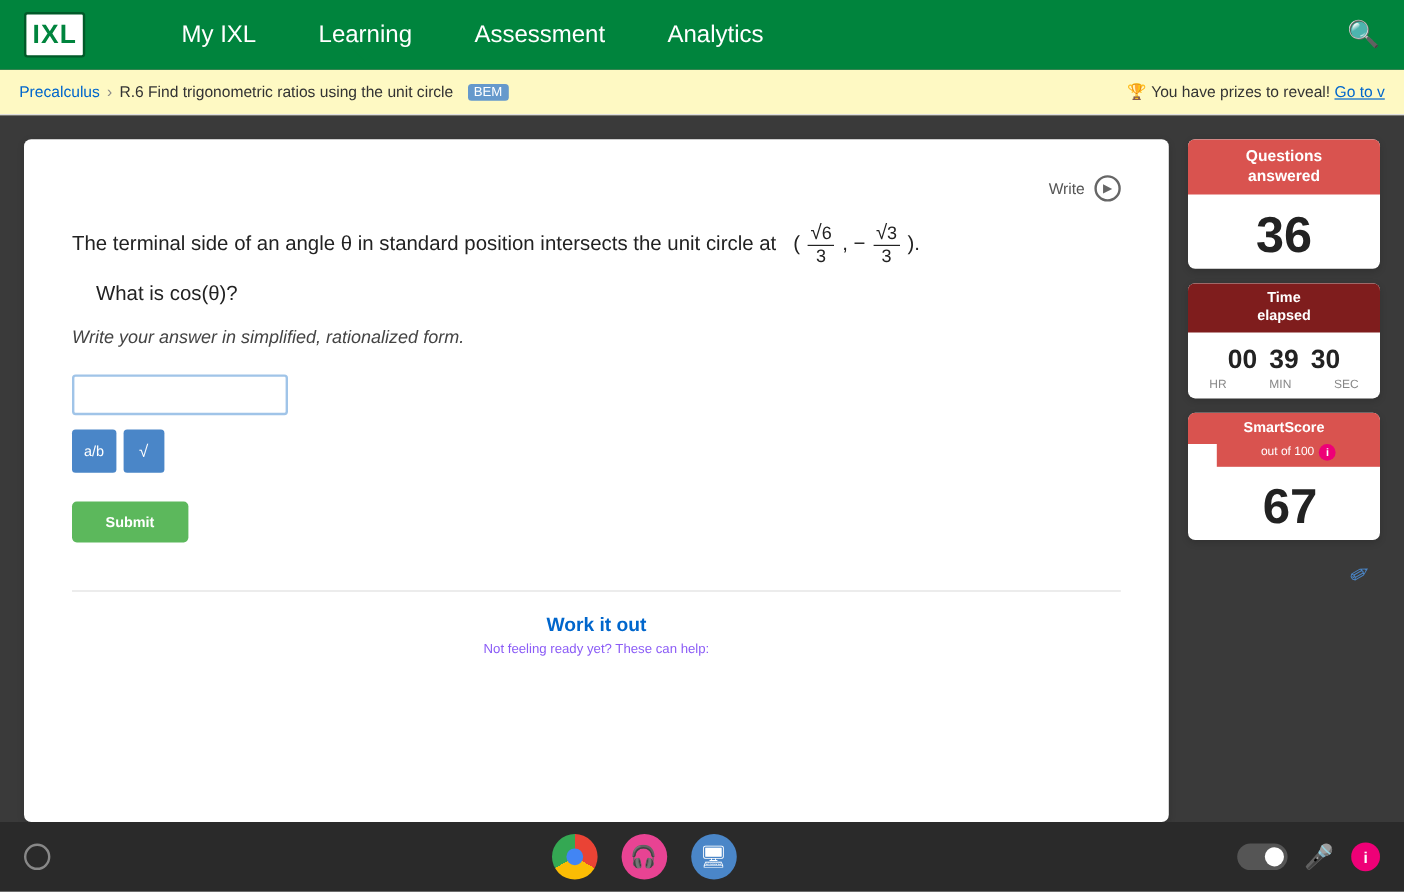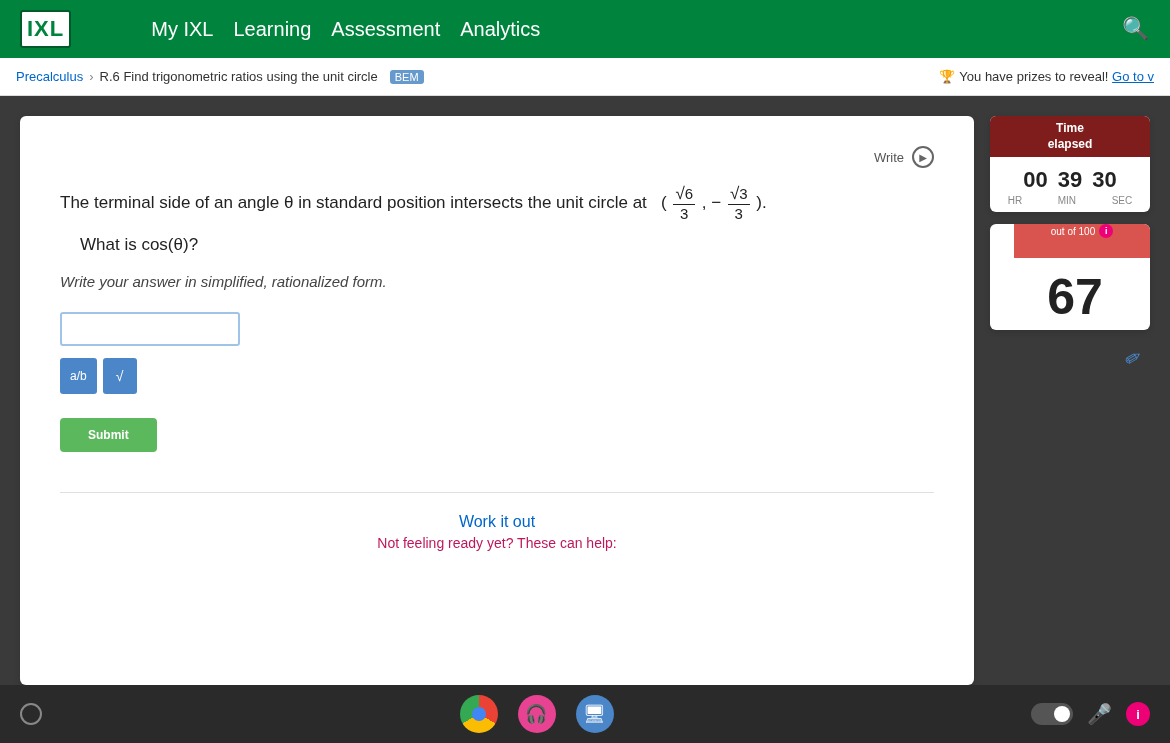--- a/index.html
+++ b/index.html
@@ -26,21 +26,21 @@
       color: #00843D;
       font-weight: 900;
       font-size: 22px;
       padding: 4px 5px;
       border-radius: 3px;
       border: 2px solid #005a29;
       letter-spacing: 1px;
     }
     .nav-links {
       display: flex;
-      gap: 20px;
+      gap: 52px;
       margin-left: 80px;
       align-items: center;
     }
     .nav-link {
       color: white;
       font-size: 20px;
       text-decoration: none;
       cursor: pointer;
     }
     .search-icon-nav {
@@ -59,21 +59,21 @@
       width: 0;
       height: 0;
       border-left: 10px solid transparent;
       border-right: 10px solid transparent;
       border-top: 10px solid #00843D;
     }
     .learning-wrap { position: relative; text-align: right; }
 
     
     .breadcrumb-bar {
-      background: #ffffff;
+      background: #fef9c3;
       height: 38px;
       display: flex;
       align-items: center;
       padding: 0 16px;
       font-size: 13px;
       color: #555;
       border-bottom: 1px solid #ddd;
       justify-content: space-between;
     }
     .breadcrumb-left {
@@ -164,26 +164,26 @@
     
     .work-it-out {
       text-align: center;
       margin-top: 40px;
       padding-top: 20px;
       border-top: 1px solid #e0e0e0;
     }
     .work-it-out-title {
       font-size: 16px;
       color: #0066cc;
-      font-weight: normal;
+      font-weight: bold;
       margin-bottom: 4px;
     }
     .work-it-out-sub {
-      font-size: 14px;
-      color: #be185d;
+      font-size: 11px;
+      color: #8b5cf6;
     }
 
     
     .sidebar {
       width: 160px;
       display: flex;
       flex-direction: column;
       gap: 0;
     }
     .sidebar-card {
@@ -260,30 +260,30 @@
       font-weight: bold;
       padding: 5px 8px;
       text-align: center;
       border-radius: 4px 4px 0 0;
       line-height: 1.3;
     }
     .smart-score-sub {
       background: #d9534f;
       color: white;
       font-size: 10px;
-      padding: 0 8px 20px 8px;
+      padding: 0 8px 5px 8px;
       text-align: right;
       display: flex;
       align-items: center;
       justify-content: center;
       gap: 4px;
       margin-left: 24px;
     }
     .smart-score-value {
-      font-size: 50px;
+      font-size: 41px;
       font-weight: bold;
       color: #222;
       padding: 10px 0 4px 10px;
     }
     .info-circle {
       display: inline-flex;
       align-items: center;
       justify-content: center;
       width: 14px;
       height: 14px;
@@ -471,20 +471,27 @@
     <button class="submit-btn">Submit</button>
 
     <div class="work-it-out">
       <div class="work-it-out-title">Work it out</div>
       <div class="work-it-out-sub">Not feeling ready yet? These can help:</div>
     </div>
   </div>
 
   <div class="sidebar">
 
+    <div class="sidebar-card" style="padding:0;overflow:hidden;">
+      <div class="questions-header">
+        <div>Questions</div>
+        <div>answered</div>
+      </div>
+      <div class="questions-value">36</div>
+    </div>
 
     <div class="sidebar-card" style="padding:0;overflow:hidden;">
       <div class="time-header">
         <div>Time</div>
         <div>elapsed</div>
       </div>
       <div class="time-display">
         <span class="time-num">00</span>
         <span class="time-colon">&nbsp;</span>
         <span class="time-num">39</span>
@@ -492,20 +499,21 @@
         <span class="time-num">30</span>
       </div>
       <div class="time-labels">
         <span>HR</span>
         <span>MIN</span>
         <span>SEC</span>
       </div>
     </div>
 
     <div class="sidebar-card" style="padding:0;overflow:hidden;">
+      <div class="smart-score-header">SmartScore</div>
       <div class="smart-score-sub">
         <span>out of 100</span>
         <span class="info-circle">i</span>
       </div>
       <div class="smart-score-value">67</div>
     </div>
 
     <div class="edit-icon-wrap">
       <span class="edit-icon">✏</span>
     </div>

